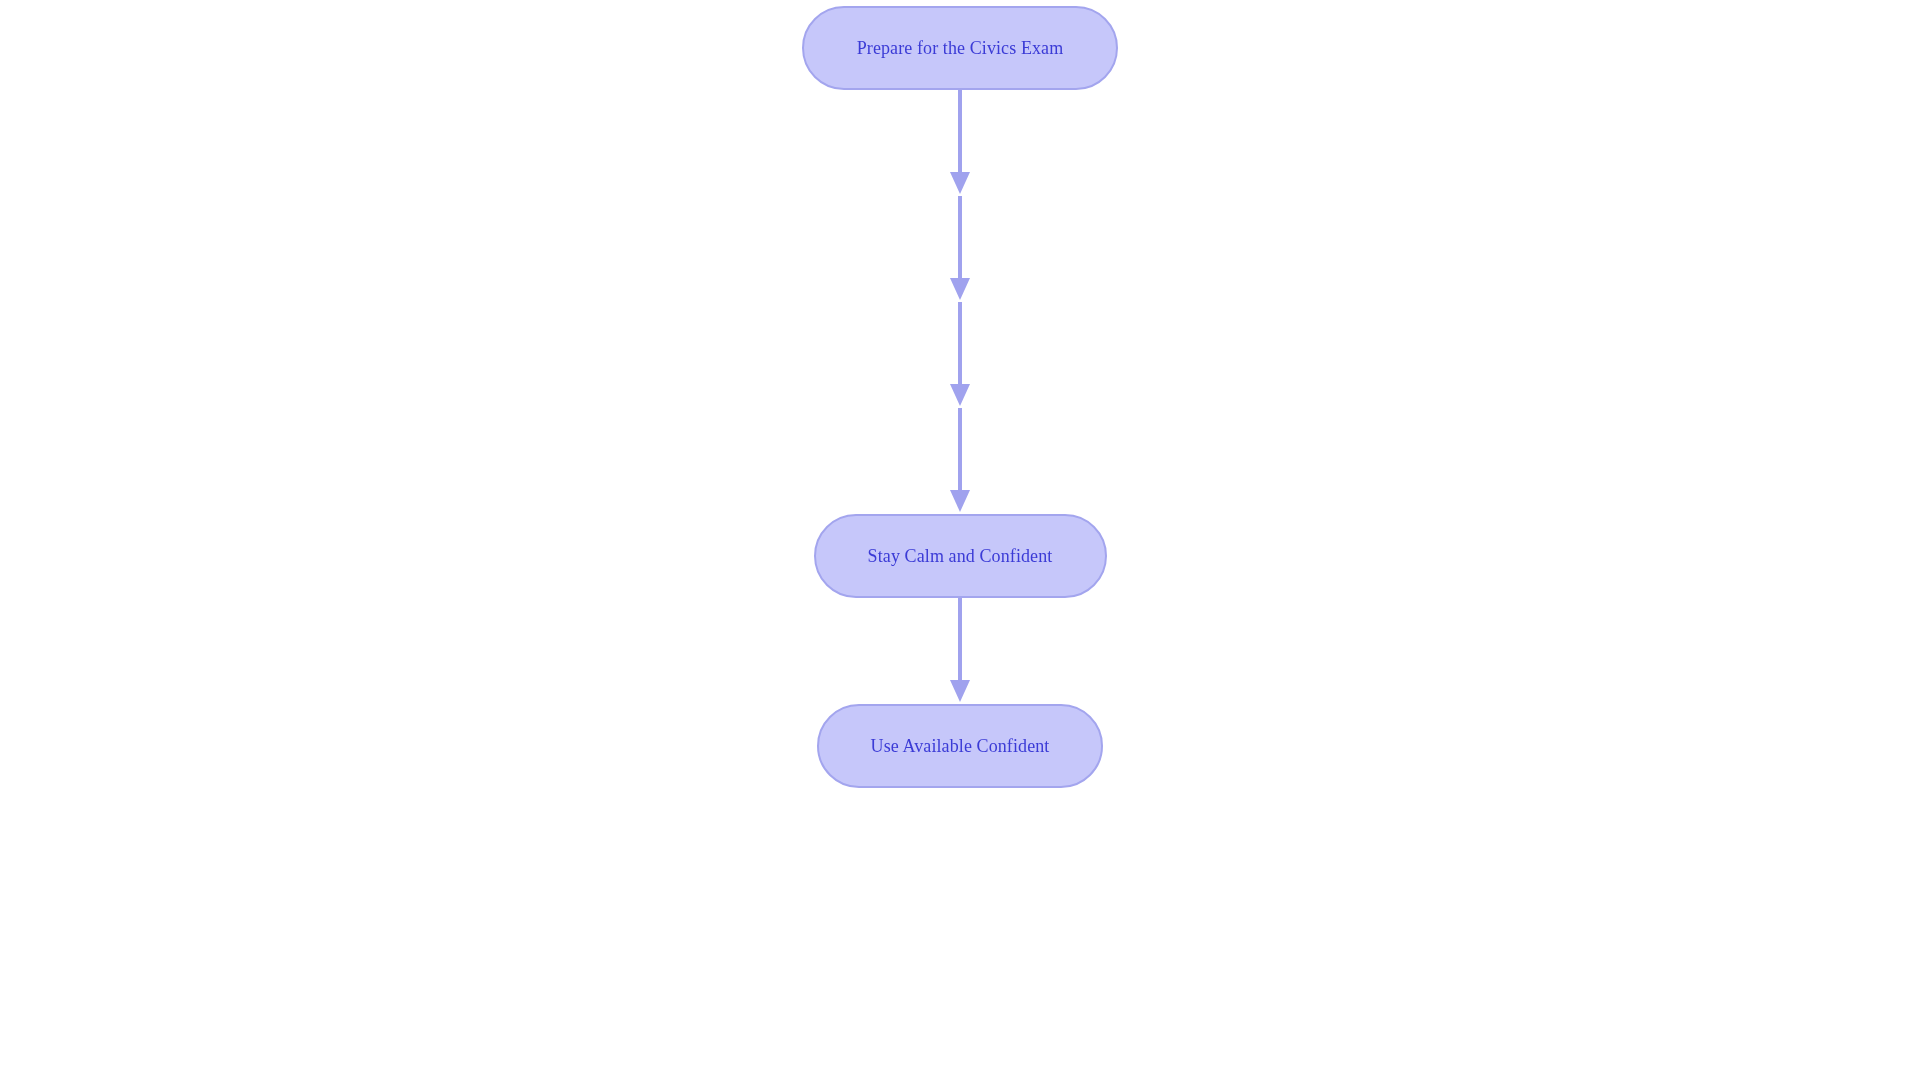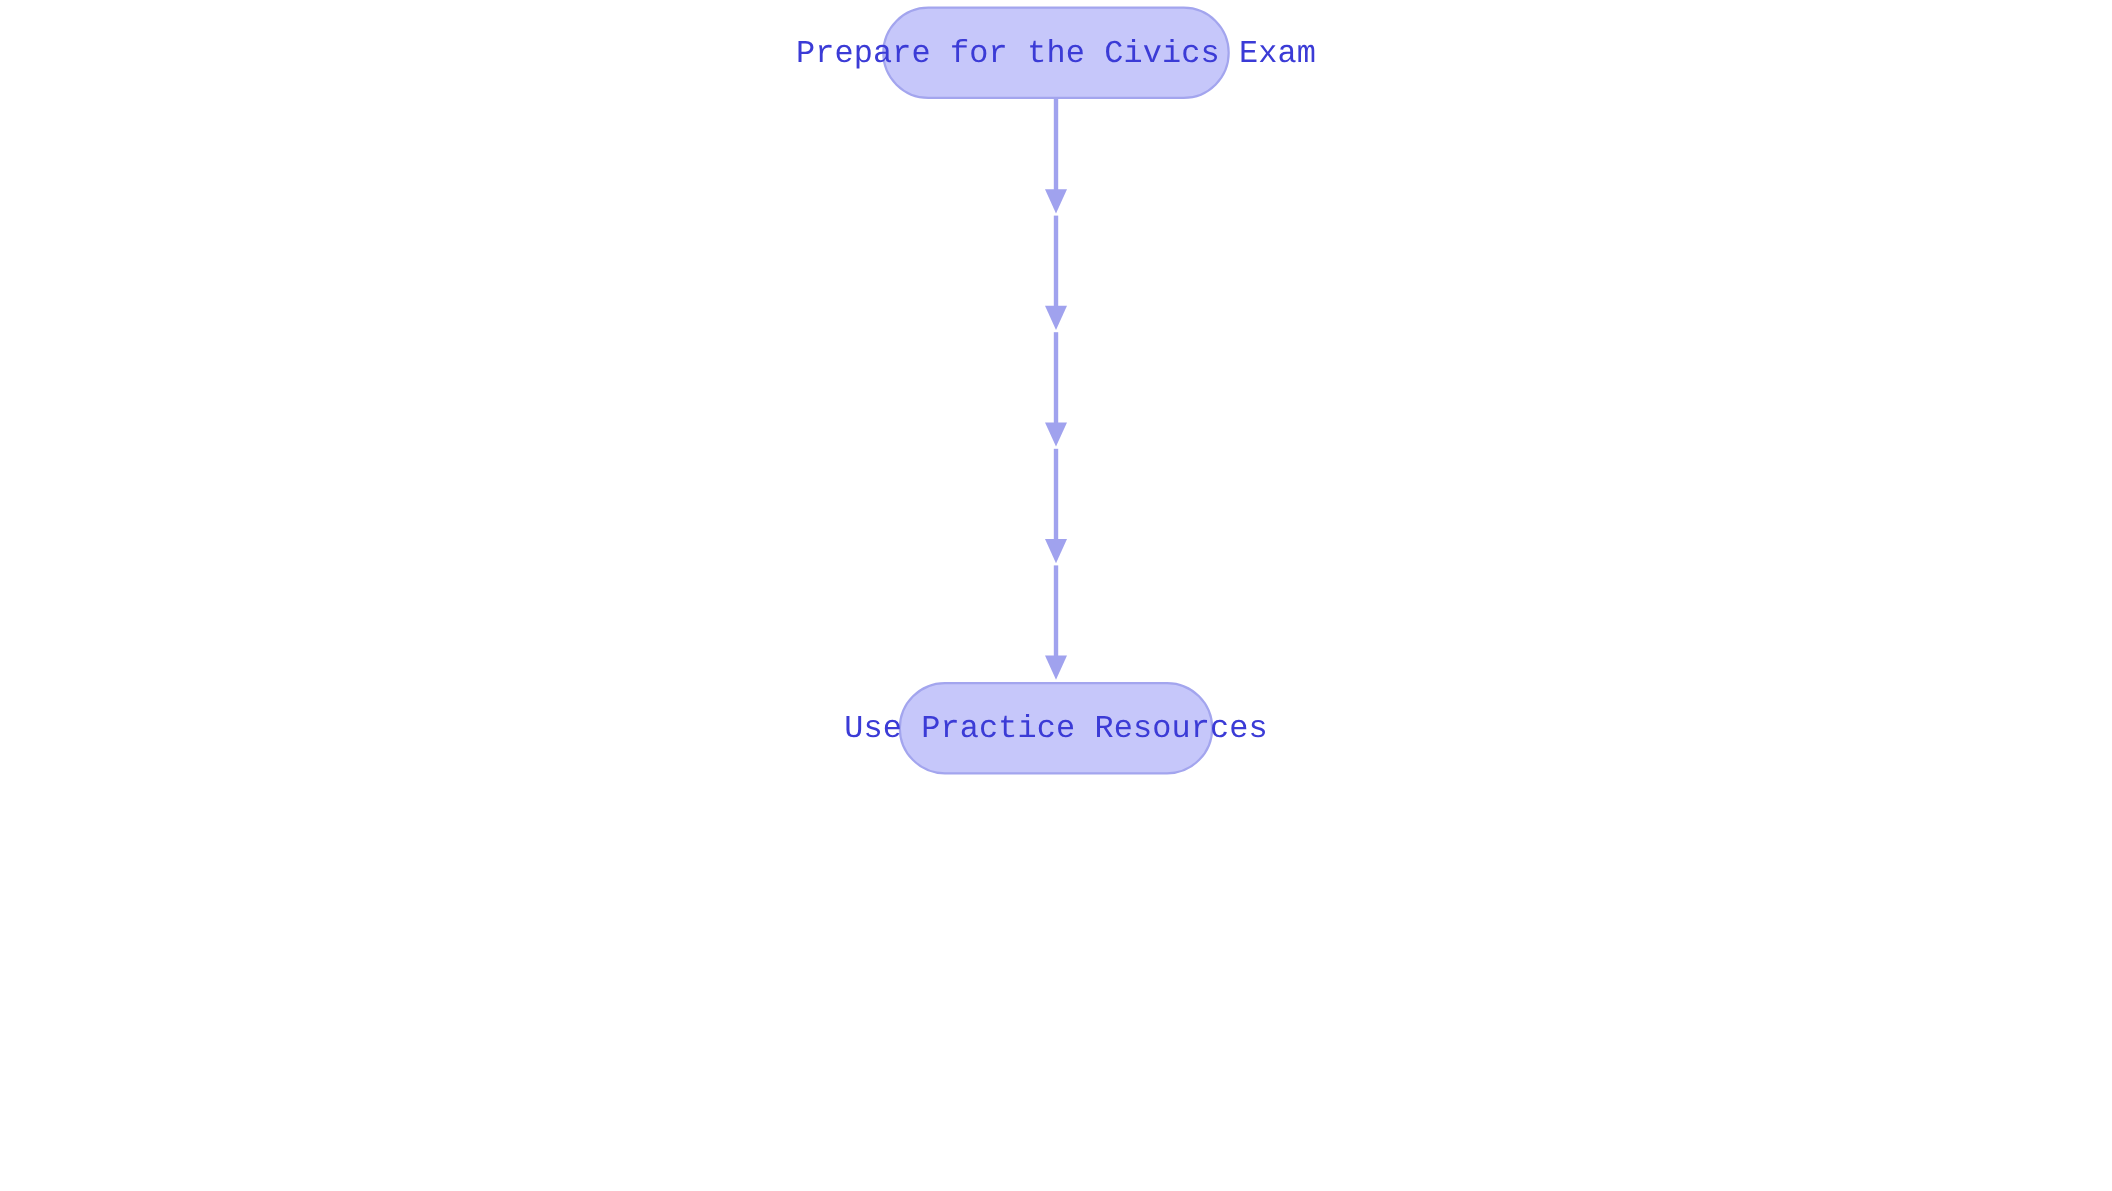--- a/index.html
+++ b/index.html
@@ -42,25 +42,25 @@
     justify-content: center;
     background: var(--node-fill, #c6c7fa);
     border: 2px solid var(--node-stroke, #a3a5ee);
     border-radius: 42px;
     padding: 0 34px;
     white-space: nowrap;
   }
 
   .flow-node-label {
     color: var(--node-text, #3b3bd6);
-    font-size: 29px;
+    font-size: 18px;
     font-weight: 400;
     letter-spacing: 0.1px;
     line-height: 1;
-    font-family: Liberation Mono, monospace;
+    font-family: Liberation Serif, serif;
   }
 
   .flow-edge {
     position: relative;
     width: 40px;
     height: 106px;
     display: block;
   }
   .flow-edge svg {
     display: block;
@@ -103,26 +103,29 @@
     </div>
 
 
     <div class="flow-edge">
       <svg viewBox="0 0 40 106" xmlns="http://www.w3.org/2000/svg" aria-hidden="true">
         <line x1="20" y1="0" x2="20" y2="84" stroke="#a0a2ee" stroke-width="4"></line>
         <polygon points="10,82 30,82 20,104" fill="#a0a2ee"></polygon>
       </svg>
     </div>
 
+    <div class="flow-node" style="width: 293px; --node-fill: #c6c7fa; --node-stroke: #a3a5ee; --node-text: #3b3bd6;">
+      <span class="flow-node-label">Stay Calm and Confident</span>
+    </div>
 
     <div class="flow-edge">
       <svg viewBox="0 0 40 106" xmlns="http://www.w3.org/2000/svg" aria-hidden="true">
         <line x1="20" y1="0" x2="20" y2="84" stroke="#a0a2ee" stroke-width="4"></line>
         <polygon points="10,82 30,82 20,104" fill="#a0a2ee"></polygon>
       </svg>
     </div>
 
     <div class="flow-node" style="width: 286px; --node-fill: #c6c7fa; --node-stroke: #a3a5ee; --node-text: #3b3bd6;">
-      <span class="flow-node-label">Use Practice Resources</span>
+      <span class="flow-node-label">Use Available Confident</span>
     </div>
 
   </div>
 </div>
 
 </body></html>

